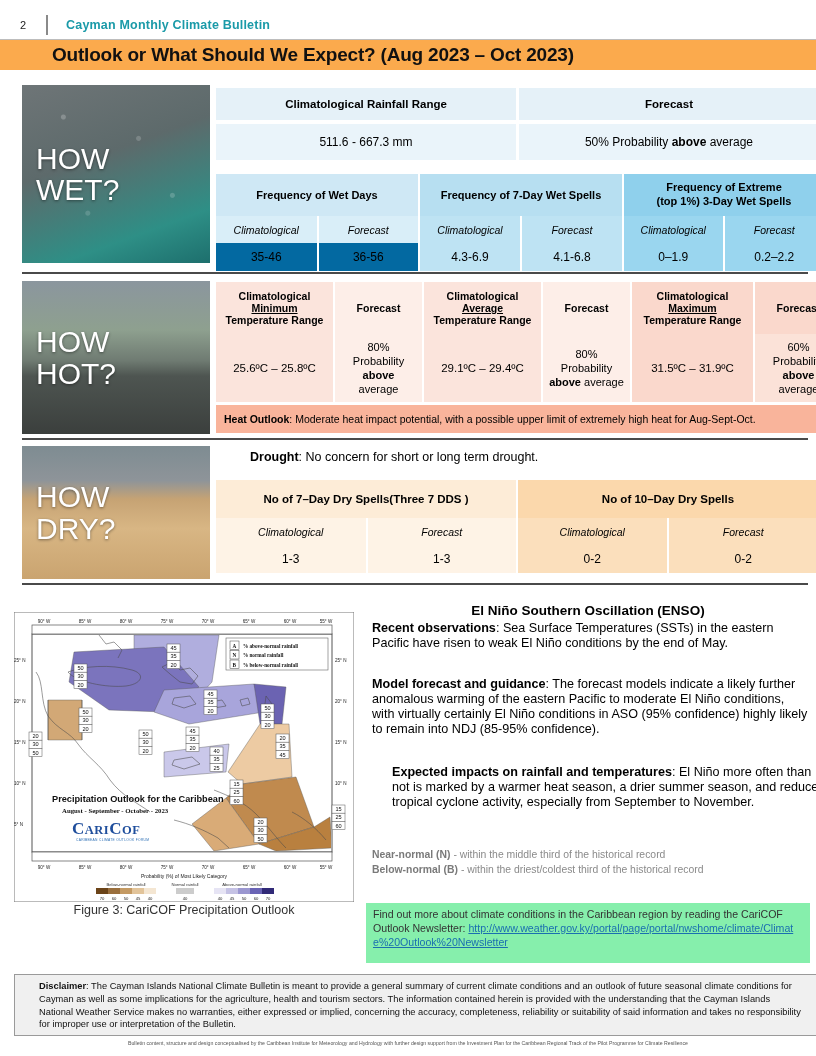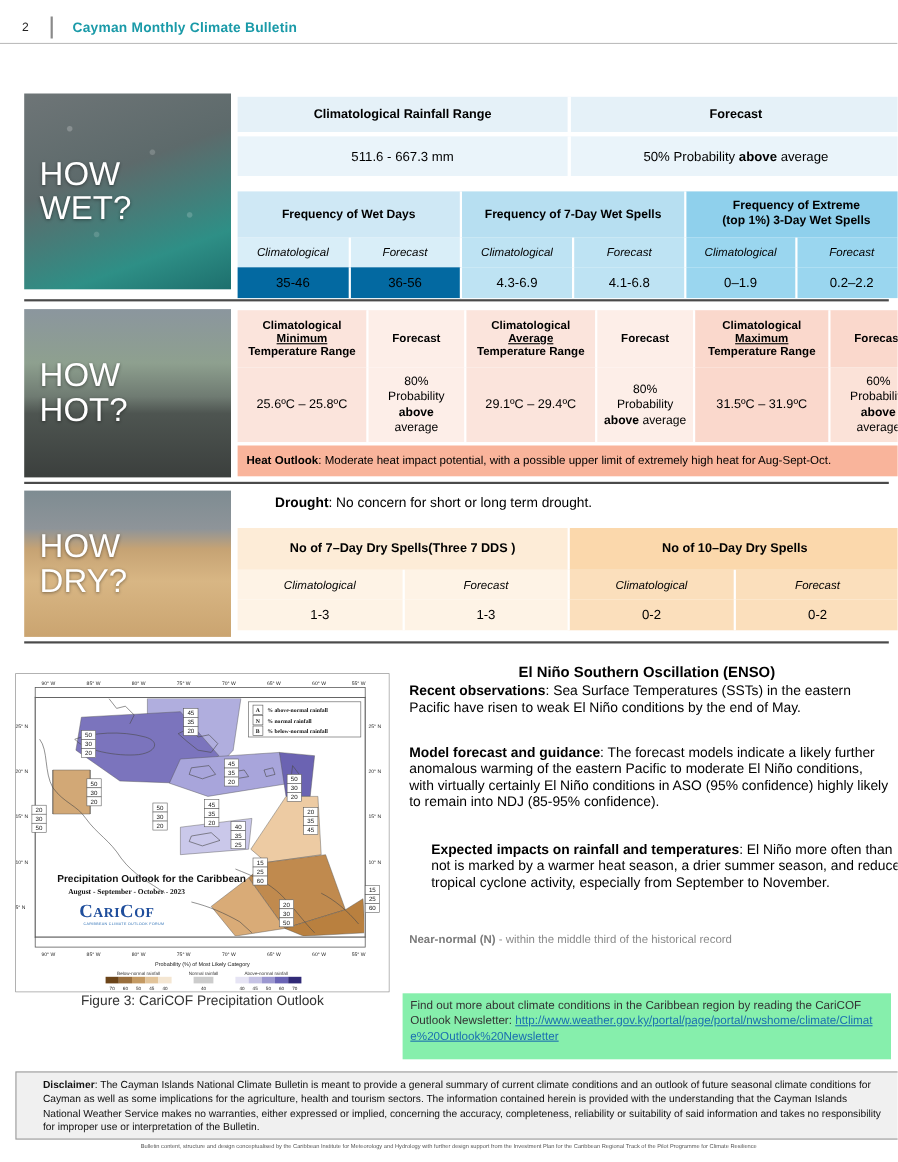--- a/index.html
+++ b/index.html
@@ -107,20 +107,23 @@
 
 <div class="page">
 
   <div class="hdr">
     <div class="hdr-num">2</div>
     <div class="hdr-div"></div>
     <div class="hdr-title">Cayman Monthly Climate Bulletin</div>
   </div>
   <div class="hdr-rule"></div>
 
+  <div class="banner">
+    <div class="banner-txt">Outlook or What Should We Expect? (Aug 2023 – Oct 2023)</div>
+  </div>
 
   <div class="tile tile-wet" style="left:22px;top:85px;width:188px;height:178px;">
     <span>HOW</span>
     <span>WET?</span>
   </div>
 
   <table class="t-abs" style="left:216px;top:88px;width:592px;">
     <tbody>
         <tr>
       <td class="wet-hd" style="width:296px;height:26px;border-right:3px solid #fff;">Climatological Rainfall Range</td>
@@ -516,20 +519,23 @@
     <b>Model forecast and guidance</b><span>: The forecast models indicate a likely further anomalous warming of the eastern Pacific to moderate El Niño conditions, with virtually certainly El Niño conditions in ASO (95% confidence) highly likely to remain into NDJ (85-95% confidence).</span>
   </div>
   <div class="enso-body" style="left:392px;top:765px;width:438px;">
     <b>Expected impacts on rainfall and temperatures</b><span>: El Niño more often than not is marked by a warmer heat season, a drier summer season, and reduced tropical cyclone activity, especially from September to November.</span>
   </div>
 
   <div class="anb" style="left:372px;top:848px;width:438px;">
     <div>
       <b>Near-normal (N)</b><span> - within the middle third of the historical record</span>
     </div>
+    <div>
+      <b>Below-normal (B)</b><span> - within the driest/coldest third of the historical record</span>
+    </div>
   </div>
 
   <div class="news" style="left:366px;top:903px;width:444px;height:60px;">
     <span>Find out more about climate conditions in the Caribbean region by reading the CariCOF Outlook Newsletter:</span>
     <a href="#">http://www.weather.gov.ky/portal/page/portal/nwshome/climate/Climate%20Outlook%20Newsletter</a>
   </div>
 
   <div class="disc">
     <b>Disclaimer</b><span>: The Cayman Islands National Climate Bulletin is meant to provide a general summary of current climate conditions and an outlook of future seasonal climate conditions for Cayman as well as some implications for the agriculture, health and tourism sectors. The information contained herein is provided with the understanding that the Cayman Islands National Weather Service makes no warranties, either expressed or implied, concerning the accuracy, completeness, reliability or suitability of said information and takes no responsibility for improper use or interpretation of the Bulletin.</span>
   </div>

